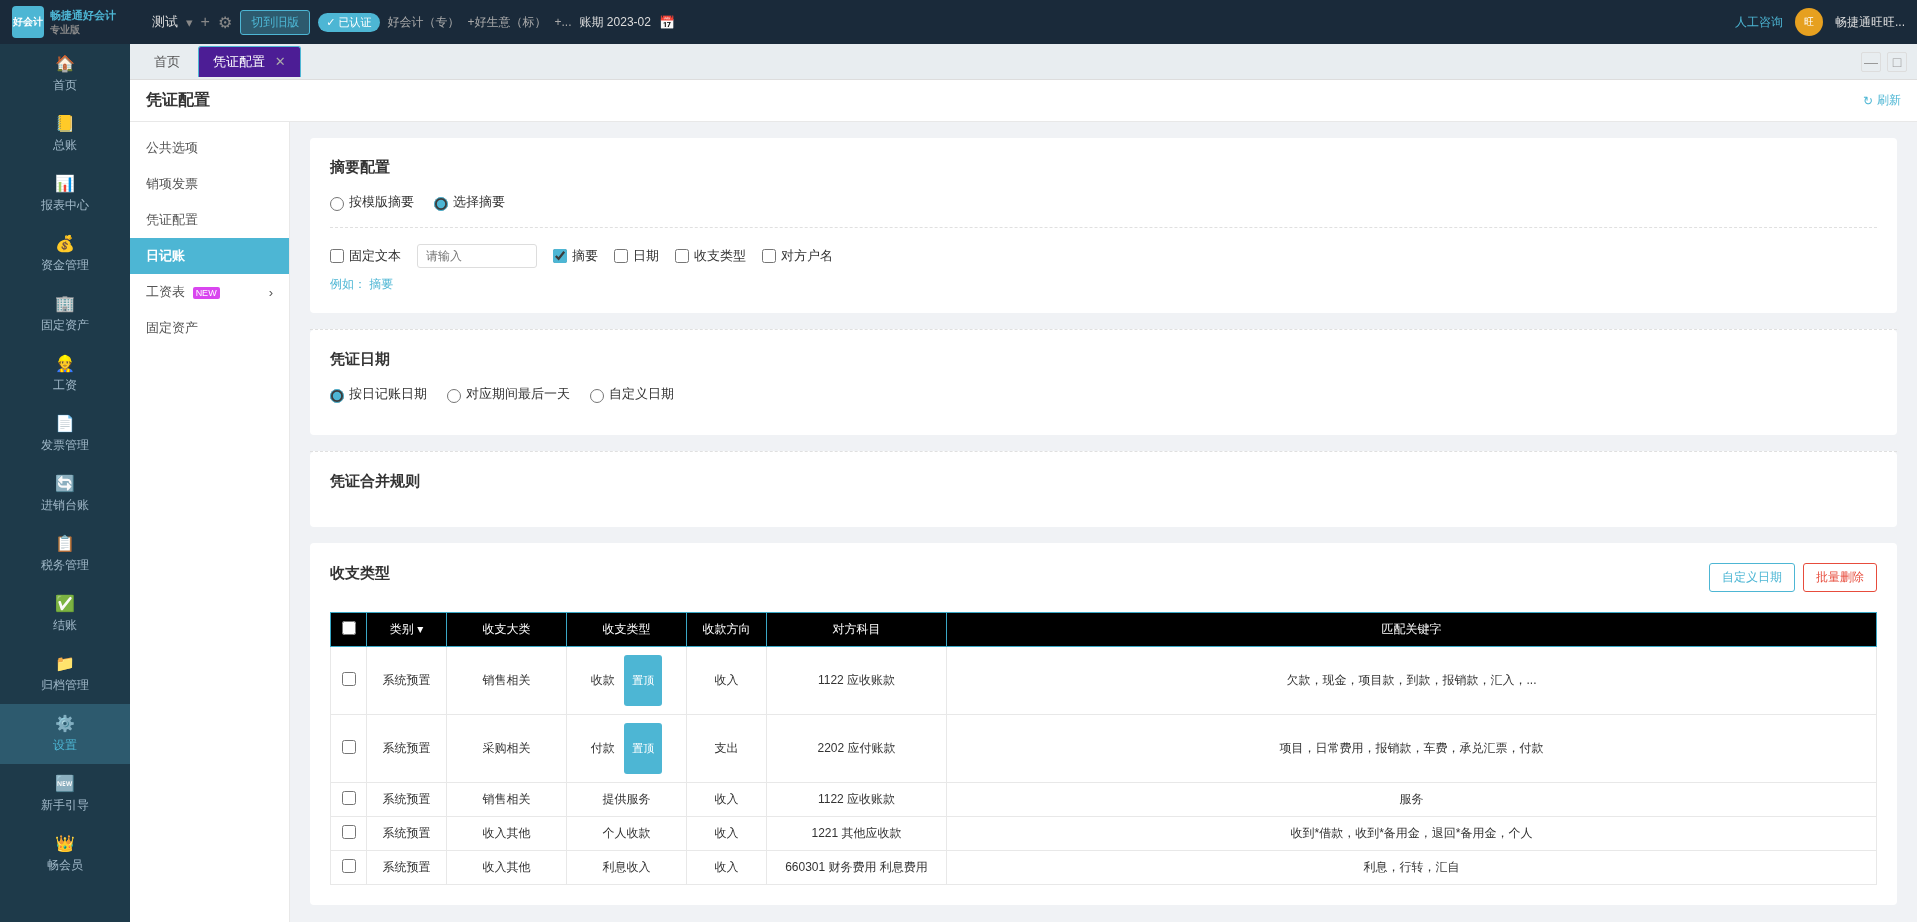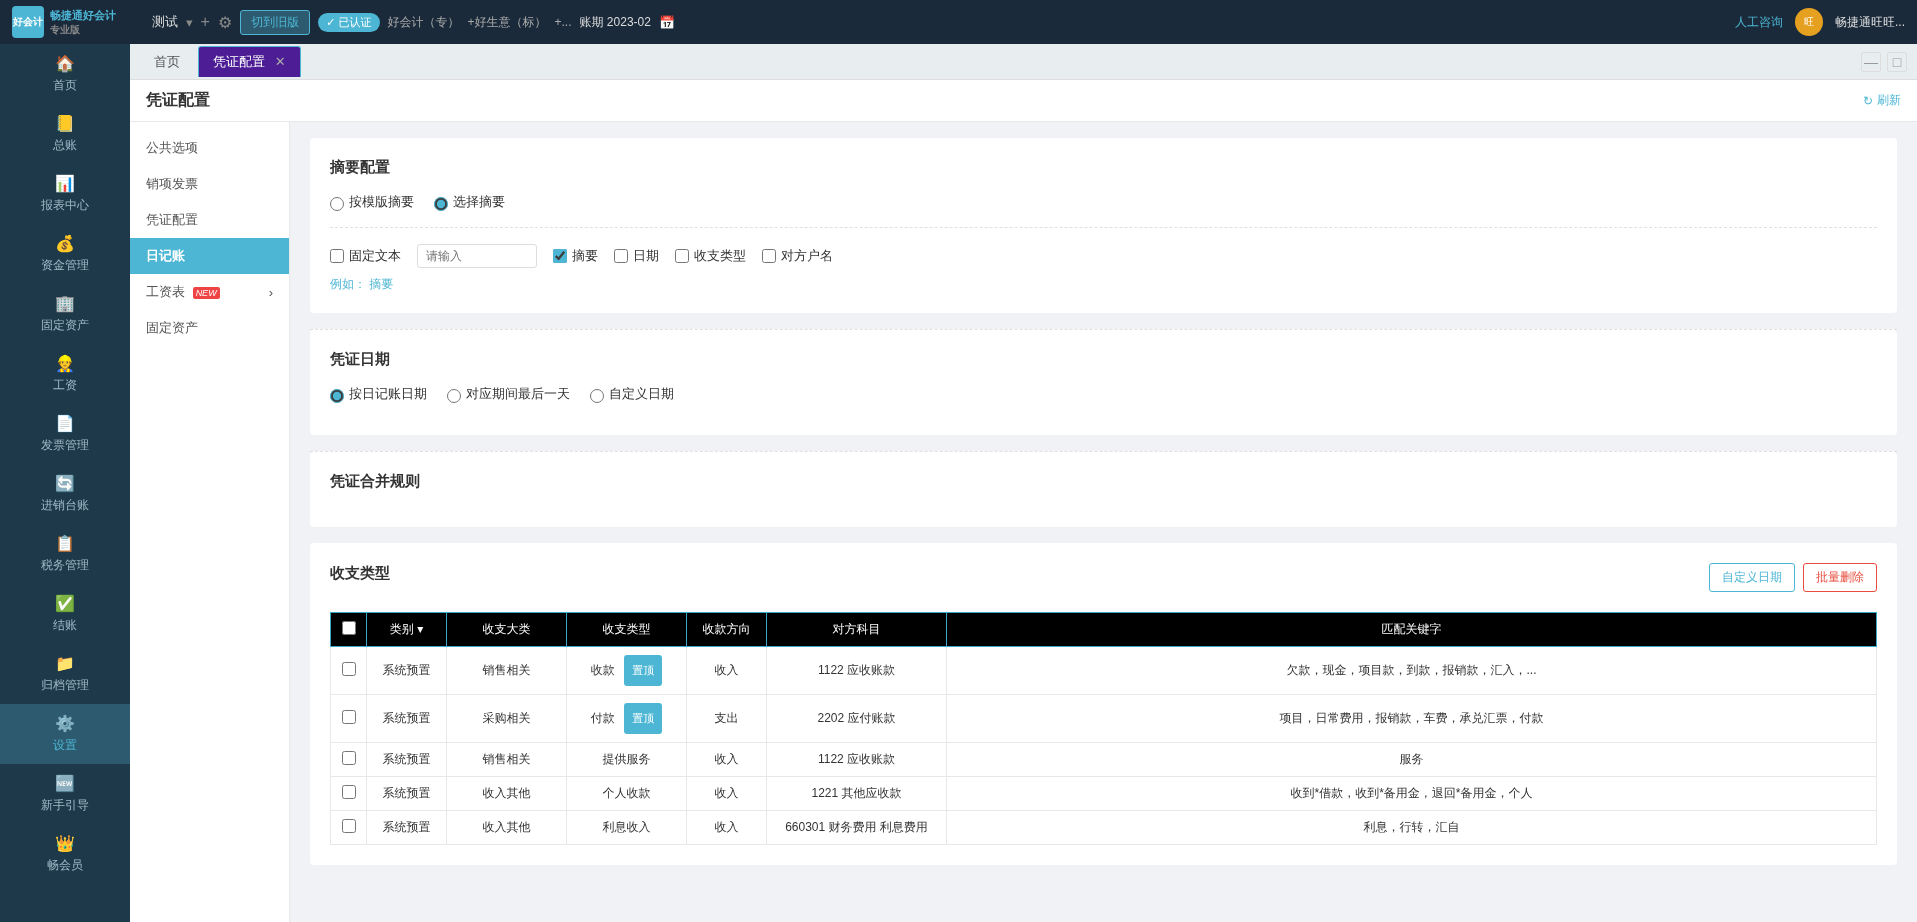--- a/index.html
+++ b/index.html
@@ -47,21 +47,21 @@
     .refresh-btn { color: #4db6d4; cursor: pointer; font-size: 12px; display: flex; align-items: center; gap: 4px; }
     .win-btn { width: 20px; height: 20px; display: flex; align-items: center; justify-content: center; cursor: pointer; color: #999; font-size: 14px; border: 1px solid #ddd; border-radius: 2px; }
 
     
     .page-body { display: flex; flex: 1; background: #f0f2f5; }
 
     
     .left-menu { width: 160px; background: white; padding: 8px 0; border-right: 1px solid #e8e8e8; }
     .left-menu-item { padding: 9px 16px; cursor: pointer; color: #555; font-size: 13px; display: flex; align-items: center; justify-content: space-between; }
     .left-menu-item.active { background: #4db6d4; color: white; font-weight: bold; }
-    .menu-badge { background: #ef4444; color: white; font-size: 9px; border-radius: 2px; padding: 1px 3px; margin-left: 4px; font-style: italic; }
+    .menu-badge { background: #d946ef; color: white; font-size: 9px; border-radius: 2px; padding: 1px 3px; margin-left: 4px; }
 
     
     .right-content { flex: 1; padding: 16px 20px; overflow-y: auto; }
 
     
     .section { background: white; border-radius: 4px; padding: 20px; margin-bottom: 16px; }
     .section-title { font-size: 15px; font-weight: bold; color: #333; margin-bottom: 16px; }
 
     
     .radio-group { display: flex; gap: 20px; margin-bottom: 12px; align-items: center; }
@@ -78,21 +78,21 @@
 
     
     .table-header-row { display: flex; justify-content: flex-end; gap: 8px; margin-bottom: 8px; }
     .action-btn { padding: 5px 12px; border: 1px solid #4db6d4; border-radius: 3px; color: #4db6d4; background: white; cursor: pointer; font-size: 12px; }
     .action-btn.danger { border-color: #e74c3c; color: #e74c3c; }
     .data-table { width: 100%; border-collapse: collapse; font-size: 12px; }
     .data-table th { background: #000000; color: white; padding: 8px 10px; text-align: center; border: 1px solid #3aa8c6; font-weight: normal; }
     .data-table td { padding: 8px 10px; text-align: center; border: 1px solid #e8e8e8; background: white; }
     .data-table th:first-child { width: 36px; }
     .table-checkbox { width: 14px; height: 14px; accent-color: #4db6d4; }
-    .tag-btn { background: #4db6d4; color: white; border: none; border-radius: 3px; padding: 8px 8px; font-size: 11px; cursor: pointer; }
+    .tag-btn { background: #4db6d4; color: white; border: none; border-radius: 3px; padding: 18px 8px; font-size: 11px; cursor: pointer; }
     .text-left { text-align: left; }
     .col-category { width: 80px; }
     .col-main { width: 120px; }
     .col-type { width: 120px; }
     .col-direction { width: 80px; }
     .col-account { width: 180px; }
     .col-keyword { }
   </style>
 </head>
 <body>

